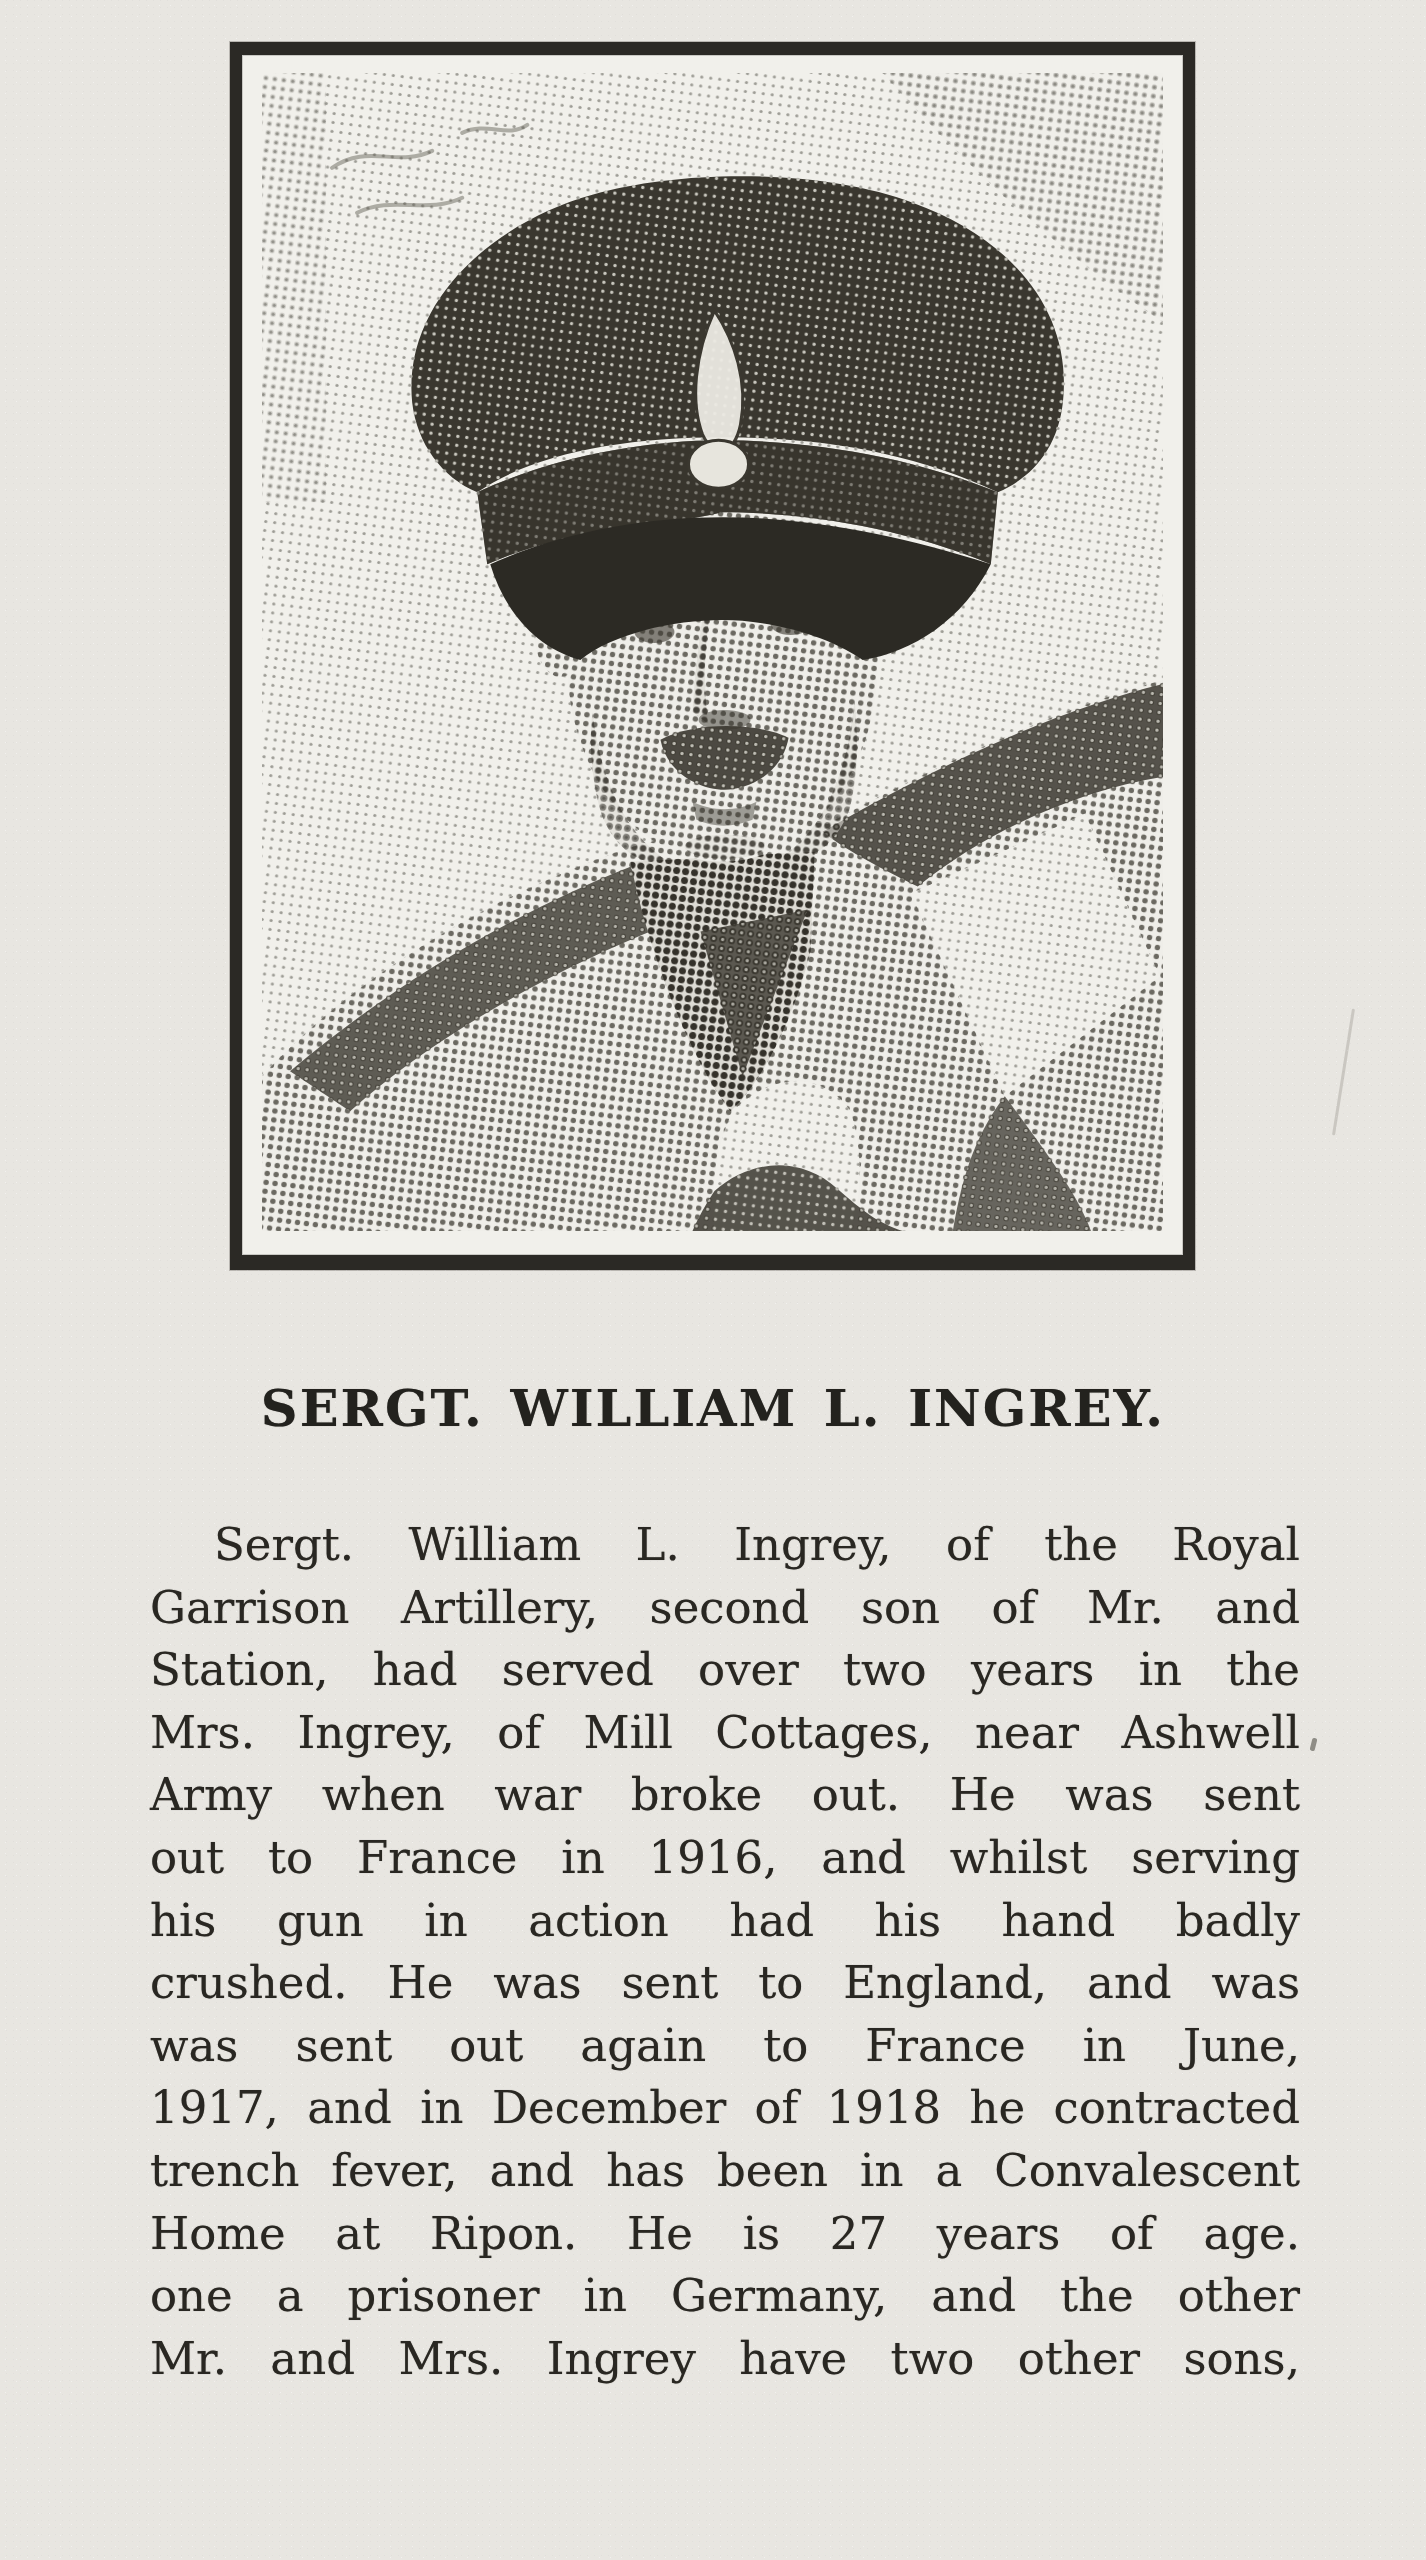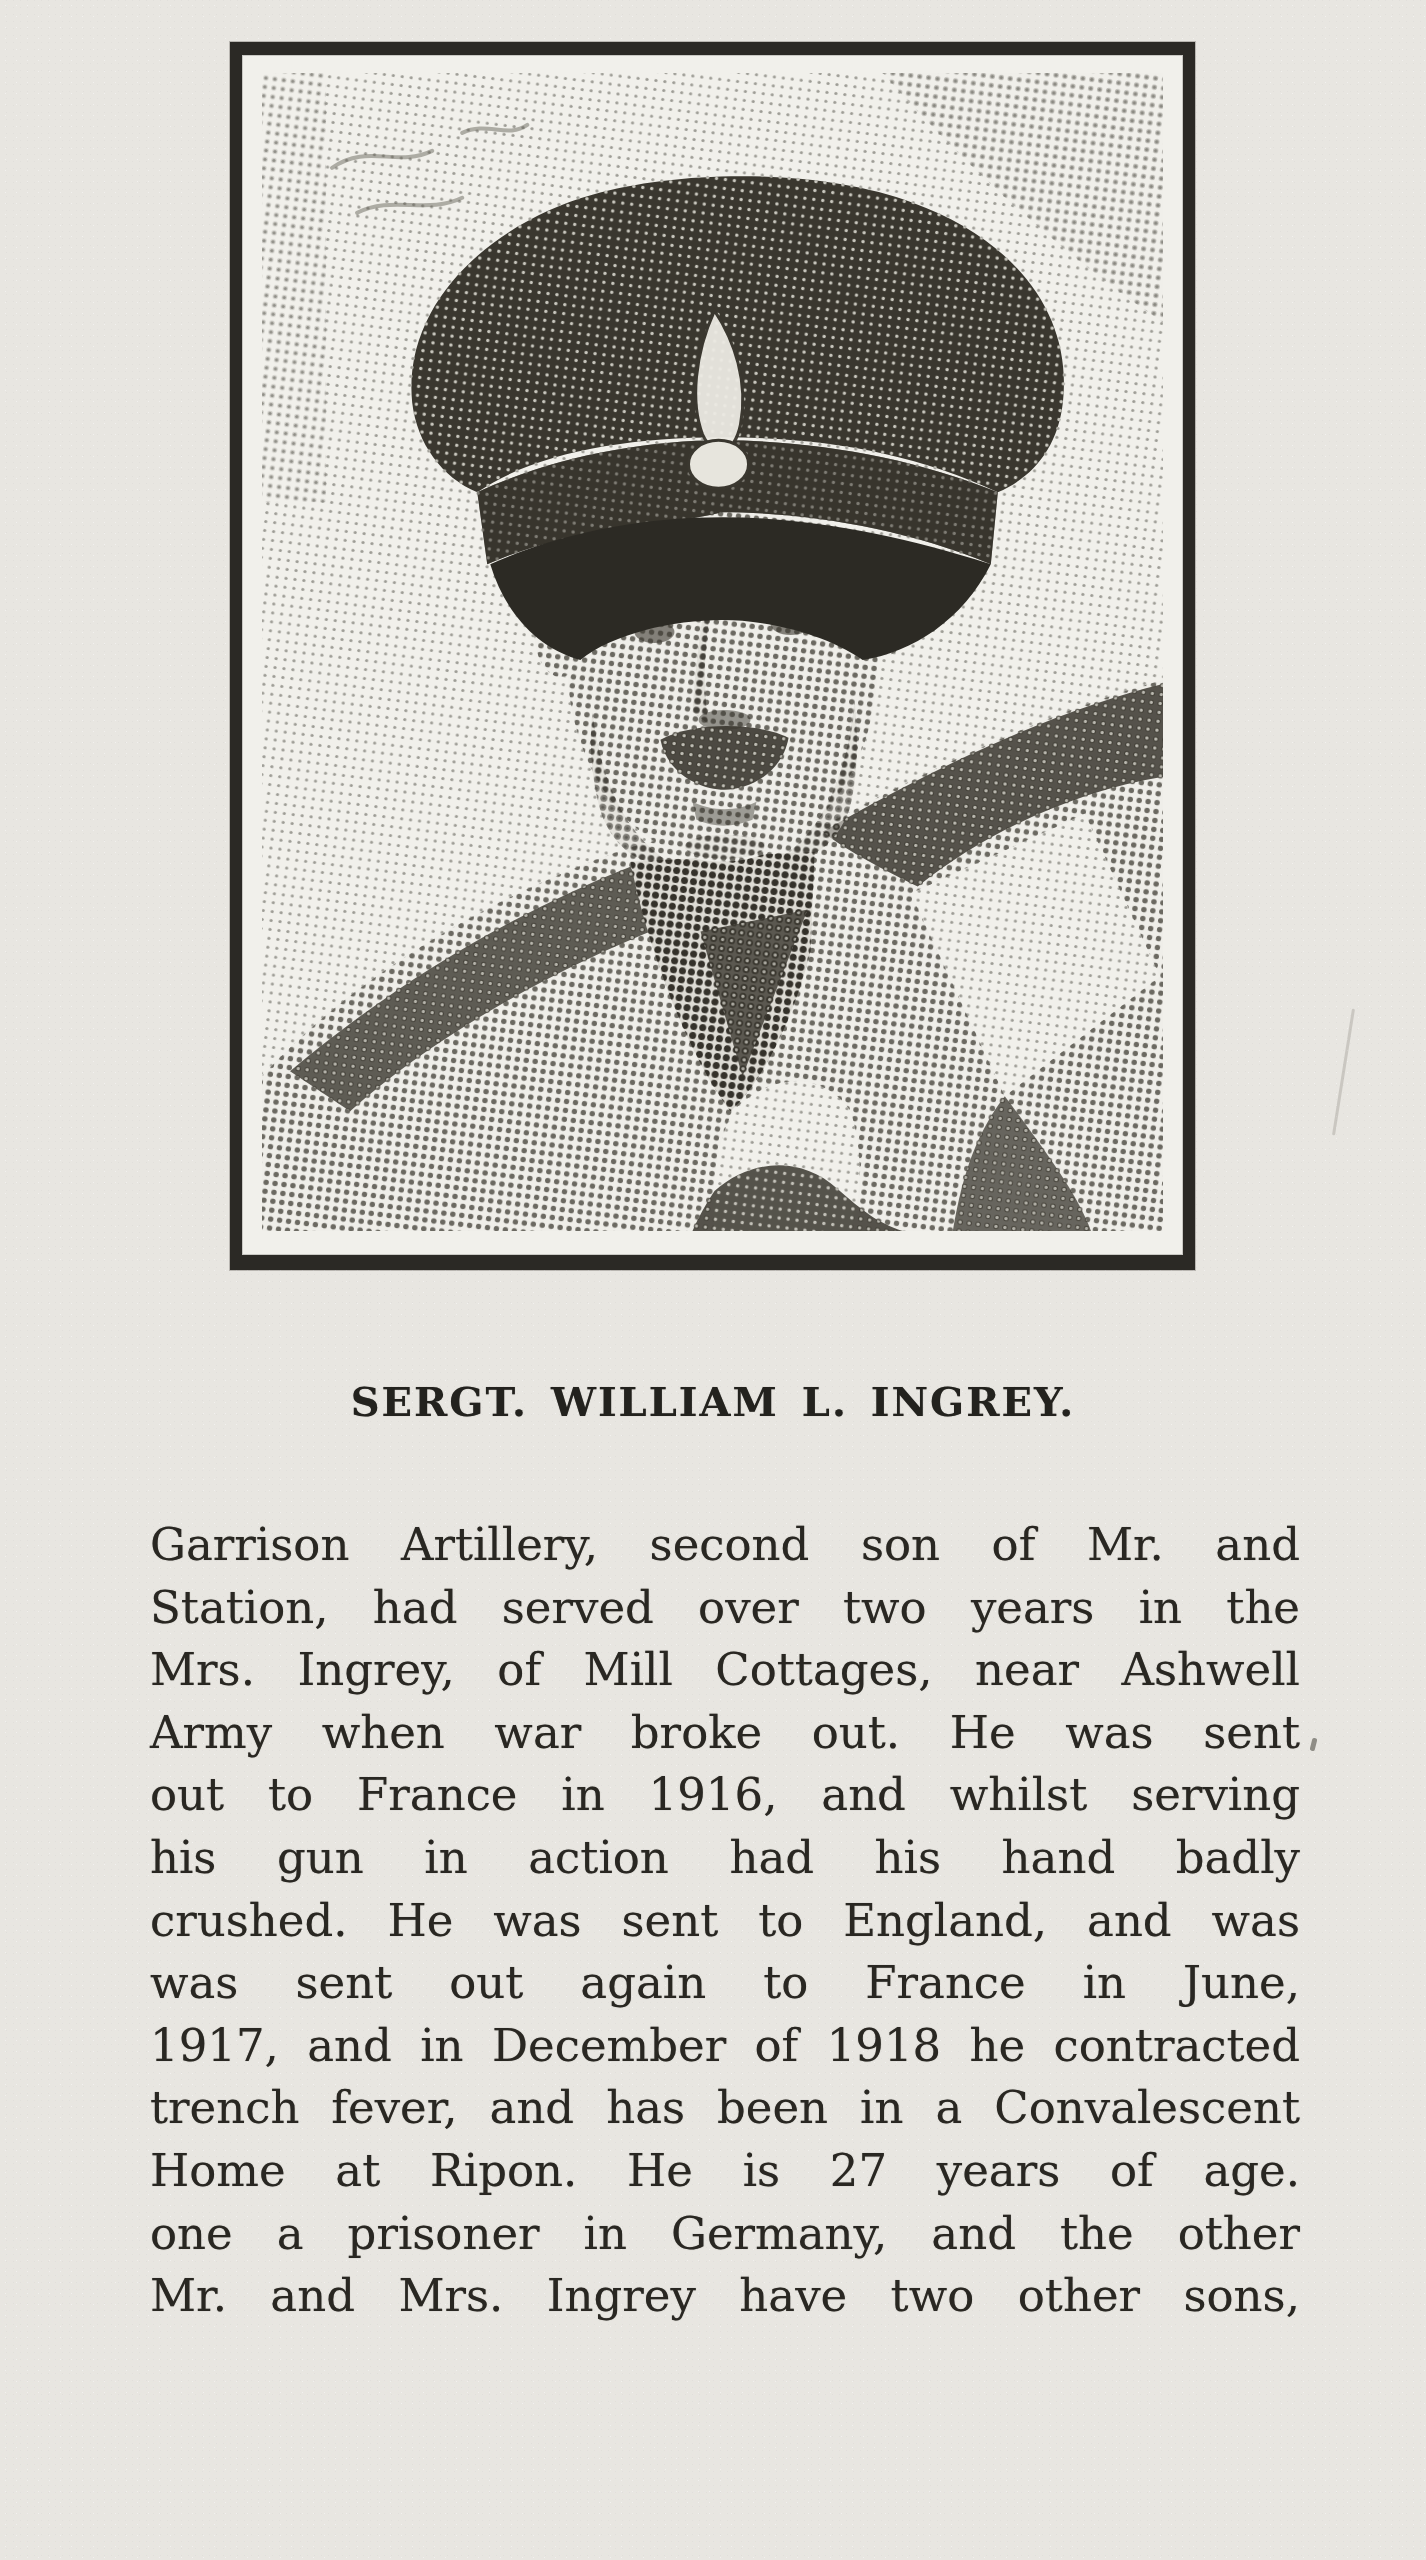--- a/index.html
+++ b/index.html
@@ -24,21 +24,21 @@
     border-color:var(--frame,#2b2925);
     border-width:13px 12px 15px 12px;
     box-shadow:0 0 0 1px rgba(43,41,37,.25), inset 0 0 0 1px rgba(43,41,37,.2);
     background:var(--photo_mat,#f1f0eb);
     padding:18px 20px 24px 20px;
   }
   .portrait{width:100%;height:100%;display:block;}
   .caption{
     position:absolute;left:0;top:1378px;width:1426px;margin:0;
     text-align:center;
-    font-size:40px;font-weight:bold;
+    font-size:51px;font-weight:bold;
     letter-spacing:2px;word-spacing:7px;
     color:var(--caption_ink,#23221e);
     text-shadow:0 0 .7px rgba(35,34,30,.5);
   }
   .article{
     position:absolute;left:150px;top:1514px;width:1150px;
     font-size:45px;line-height:62.6px;
     color:var(--ink,#292722);
     text-shadow:0 0 .8px rgba(41,39,34,.5);
   }
@@ -114,20 +114,21 @@
       <path d="M 215 420 C 290 385 380 368 460 368 C 550 368 650 385 735 420 L 728 492 C 640 455 540 440 460 440 C 380 458 300 458 225 492 Z" fill="url(#ht-deep)" opacity="0.5"></path>
       <path d="M 452 238 C 472 268 486 310 478 352 C 472 382 452 388 440 362 C 428 330 432 282 452 238 Z" fill="#eceae3" stroke="#3a372f" stroke-width="3" opacity="0.95"></path>
       <ellipse cx="456" cy="392" rx="30" ry="24" fill="#e7e5dd" stroke="#3a372f" stroke-width="3"></ellipse>
       <path d="M 228 492 C 300 460 380 445 460 445 C 545 445 635 462 728 492 C 700 548 650 580 600 588 C 560 560 500 548 460 548 C 410 548 350 562 318 588 C 272 575 242 538 228 492 Z" fill="#2c2a24"></path>
     </svg>
   </div>
 
   <h1 class="caption">SERGT. WILLIAM L. INGREY.</h1>
 
   <div class="article">
+    <div class="line indent">Sergt. William L. Ingrey, of the Royal</div>
     <div class="line">Garrison Artillery, second son of Mr. and</div>
     <div class="line">Station, had served over two years in the</div>
     <div class="line">Mrs. Ingrey, of Mill Cottages, near Ashwell</div>
     <div class="line">Army when war broke out. He was sent</div>
     <div class="line">out to France in 1916, and whilst serving</div>
     <div class="line">his gun in action had his hand badly</div>
     <div class="line">crushed. He was sent to England, and was</div>
     <div class="line">was sent out again to France in June,</div>
     <div class="line">1917, and in December of 1918 he contracted</div>
     <div class="line">trench fever, and has been in a Convalescent</div>

